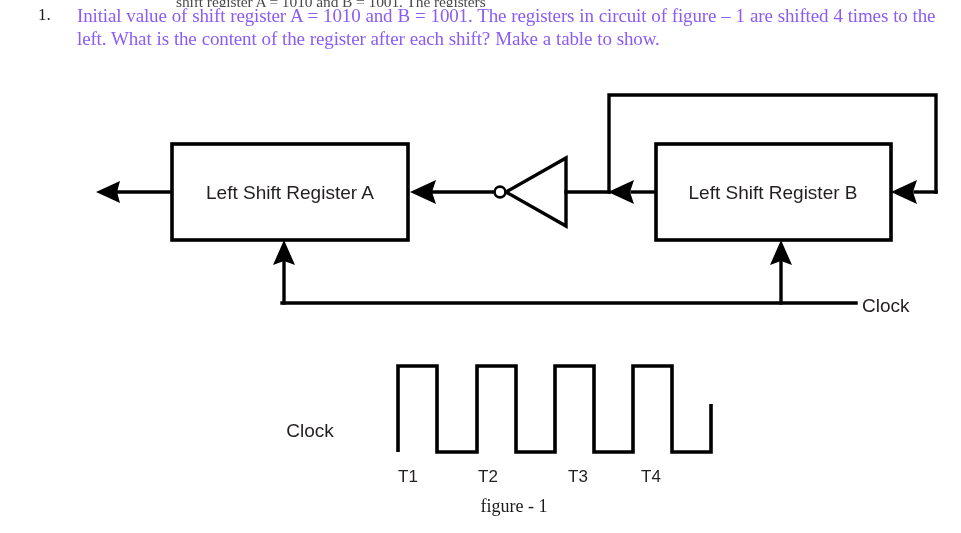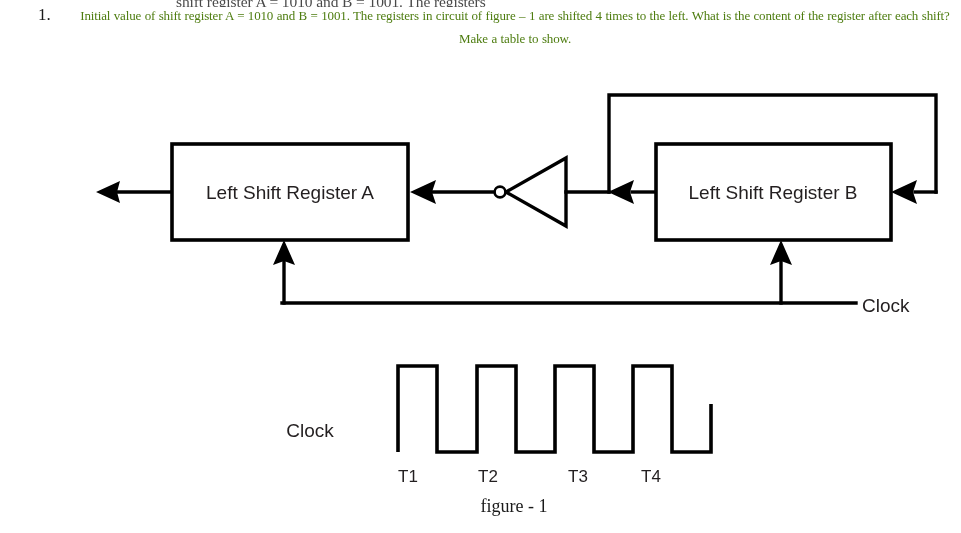--- a/index.html
+++ b/index.html
@@ -37,24 +37,24 @@
     left:4px; top:1px;
     font-family:"Liberation Serif", serif;
     font-size:17px;
     color:#1a1a1a;
   }
   .qtext{
     position:absolute;
     left:43px; top:0px;
     width:876px;
     font-family:"Liberation Serif", serif;
-    font-size:13px;
+    font-size:19px;
     line-height:23px;
-    color:#4d7c0f;
-    text-align:center;
+    color:#8b5cf6;
+    text-align:left;
     letter-spacing:-0.15px;
     word-spacing:0.4px;
   }
 
   
   #diagram{
     position:absolute;
     left:0; top:0;
     width:961px; height:533px;
   }

